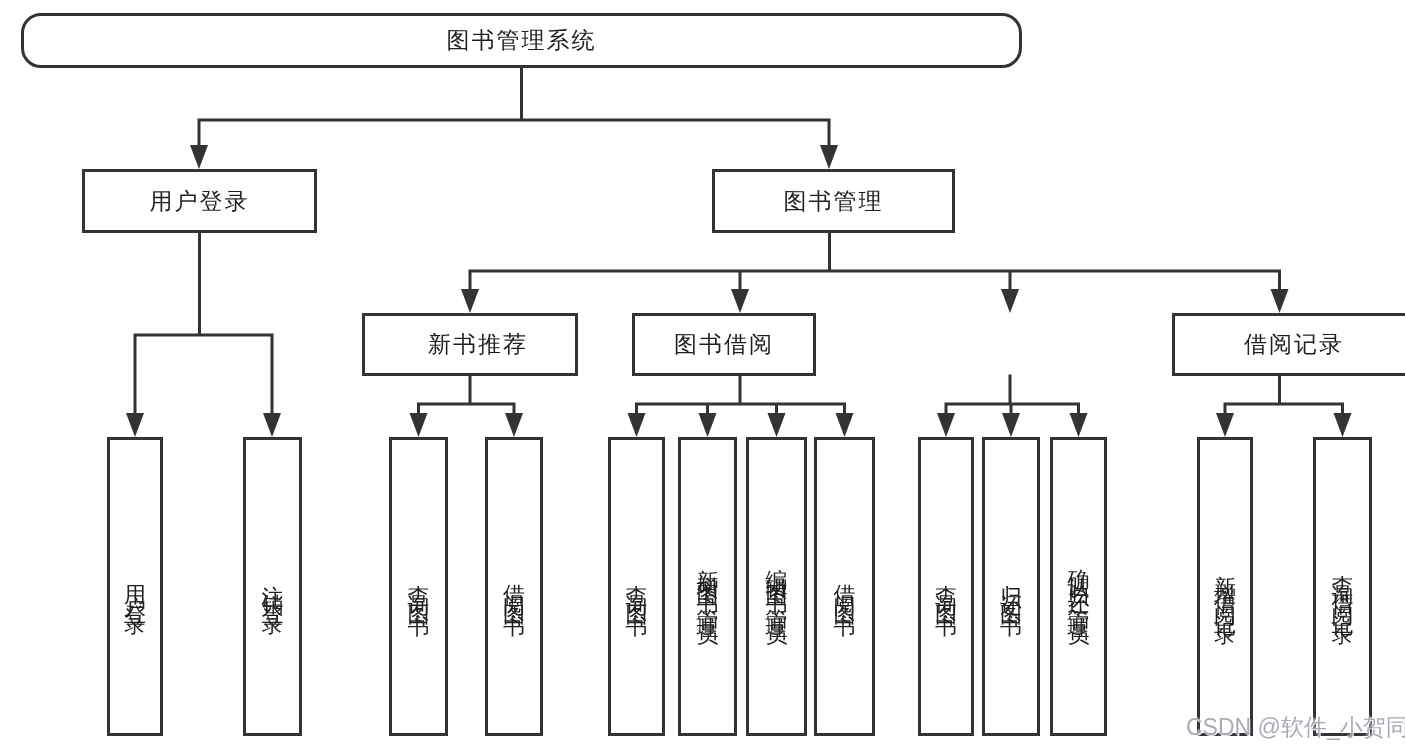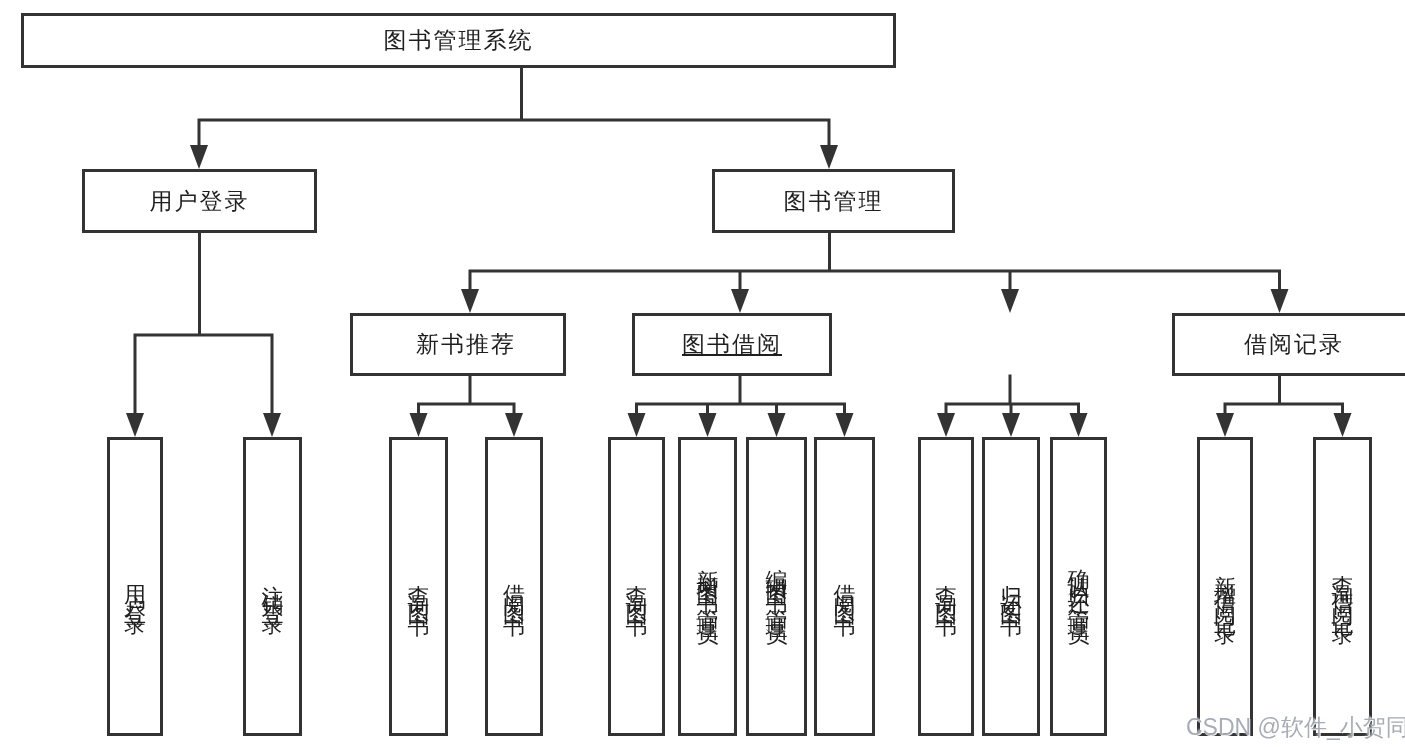--- a/index.html
+++ b/index.html
@@ -42,25 +42,25 @@
     text-orientation: mixed;
     font-size: 22px;
     letter-spacing: 10px;
     line-height: 1;
     white-space: nowrap;
   }
   .node.v.long span {
     letter-spacing: 8px;
   }
   
-  .n-root  { left: 21px;   top: 13px;  width: 875px; height: 55px; }
+  .n-root  { left: 21px;   top: 13px;  width: 1001px; height: 55px; border-radius: 20px; }
   .n-l2a   { left: 82px;   top: 169px; width: 235px;  height: 64px; }
   .n-l2b   { left: 712px;  top: 169px; width: 243px;  height: 64px; }
-  .n-l3a   { left: 350px;  top: 313px; width: 216px;  height: 63px; padding-left: 16px; }
-  .n-l3b   { left: 632px;  top: 313px; width: 200px;  height: 63px; text-decoration: underline; }
+  .n-l3a   { left: 362px;  top: 313px; width: 216px;  height: 63px; padding-left: 16px; }
+  .n-l3b   { left: 632px;  top: 313px; width: 184px;  height: 63px; }
   .n-l3c   { left: 902px;  top: 313px; width: 216px;  height: 63px; }
   .n-l3d   { left: 1172px; top: 313px; width: 244px;  height: 63px; }
   .n-v1  { left: 107px;  top: 437px; width: 56px; height: 299px; }
   .n-v2  { left: 243px;  top: 437px; width: 59px; height: 299px; }
   .n-v3  { left: 389px;  top: 437px; width: 59px; height: 299px; }
   .n-v4  { left: 485px;  top: 437px; width: 58px; height: 299px; }
   .n-v5  { left: 608px;  top: 437px; width: 57px; height: 299px; }
   .n-v6  { left: 678px;  top: 437px; width: 59px; height: 299px; }
   .n-v7  { left: 746px;  top: 437px; width: 61px; height: 299px; }
   .n-v8  { left: 814px;  top: 437px; width: 61px; height: 299px; }

